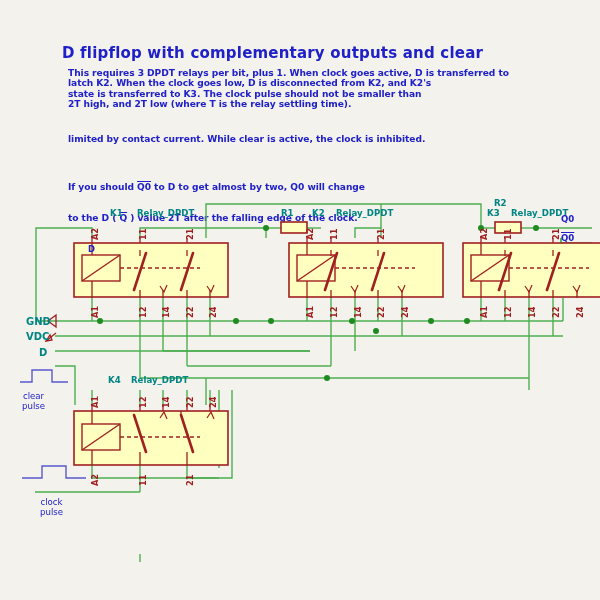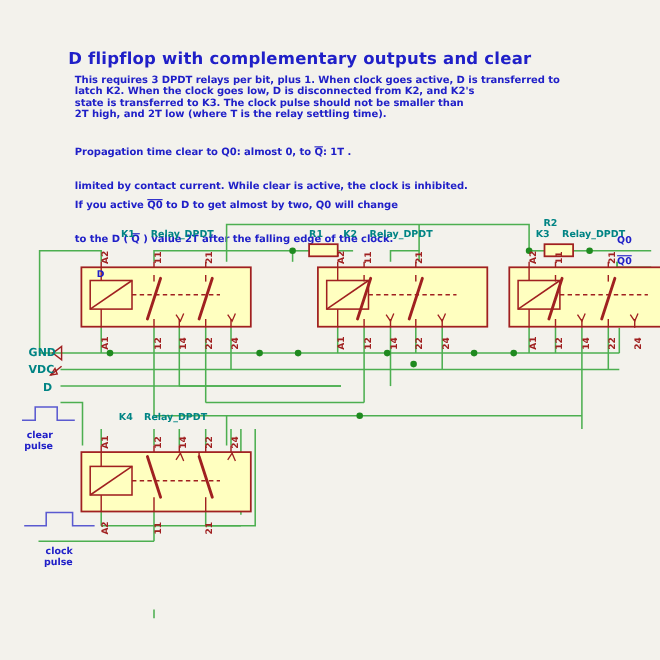--- a/index.html
+++ b/index.html
@@ -40,44 +40,43 @@
     transform-origin:0 0;
     transform:rotate(-90deg);
   }
   .netlabel{
     color:#2020c8;font-size:8.6px;font-weight:bold;
   }
   .portlabel{
     color:#008484;font-size:10px;font-weight:bold;
   }
   .wavelabel{
-    color:#2020c8;font-size:8.6px;font-weight:bold;
-    line-height:10px;text-align:right;
+    color:#2020c8;font-size:8.6px;font-weight:normal;
+    line-height:10px;text-align:center;
   }
   .coillabel{
     color:#2020c8;font-size:8.4px;font-weight:bold;
   }
 </style>
 </head>
 <body>
 
 <div class="txt" id="title">D flipflop with complementary outputs and clear</div>
 
 <div class="txt body-txt" id="para1">This requires 3 DPDT relays per bit, plus 1. When clock goes active, D is transferred to
 latch K2. When the clock goes low, D is disconnected from K2, and K2's
 state is transferred to K3. The clock pulse should not be smaller than
 2T high, and 2T low (where T is the relay settling time).</div>
 
 <div class="txt body-txt" id="para2">
-  <div><span>Propagation time clear to Q0: almost 0, to </span><span class="ovl">Q</span><span>: 1T .</span></div>
   <div>limited by contact current. While clear is active, the clock is inhibited.</div>
 </div>
 
 <div class="txt body-txt" id="para3">
-  <div><span>If you active </span><span class="ovl">Q0</span><span> to D to get almost by two, Q0 will change</span></div>
+  <div><span>If you should </span><span class="ovl">Q0</span><span> to D to get almost by two, Q0 will change</span></div>
   <div><span>to the D ( </span><span class="ovl">Q</span><span> ) value 2T after the falling edge of the clock.</span></div>
 </div>
 
 <svg id="canvas" viewBox="0 0 600 600">
   <defs>
     <style>
       .w{stroke:#4caf50;stroke-width:1.4;fill:none;}
       .pin{stroke:#a02020;stroke-width:1.3;fill:none;}
       .body{stroke:#a02020;stroke-width:1.6;fill:#ffffc0;}
       .coil{stroke:#a02020;stroke-width:1.4;fill:none;}

